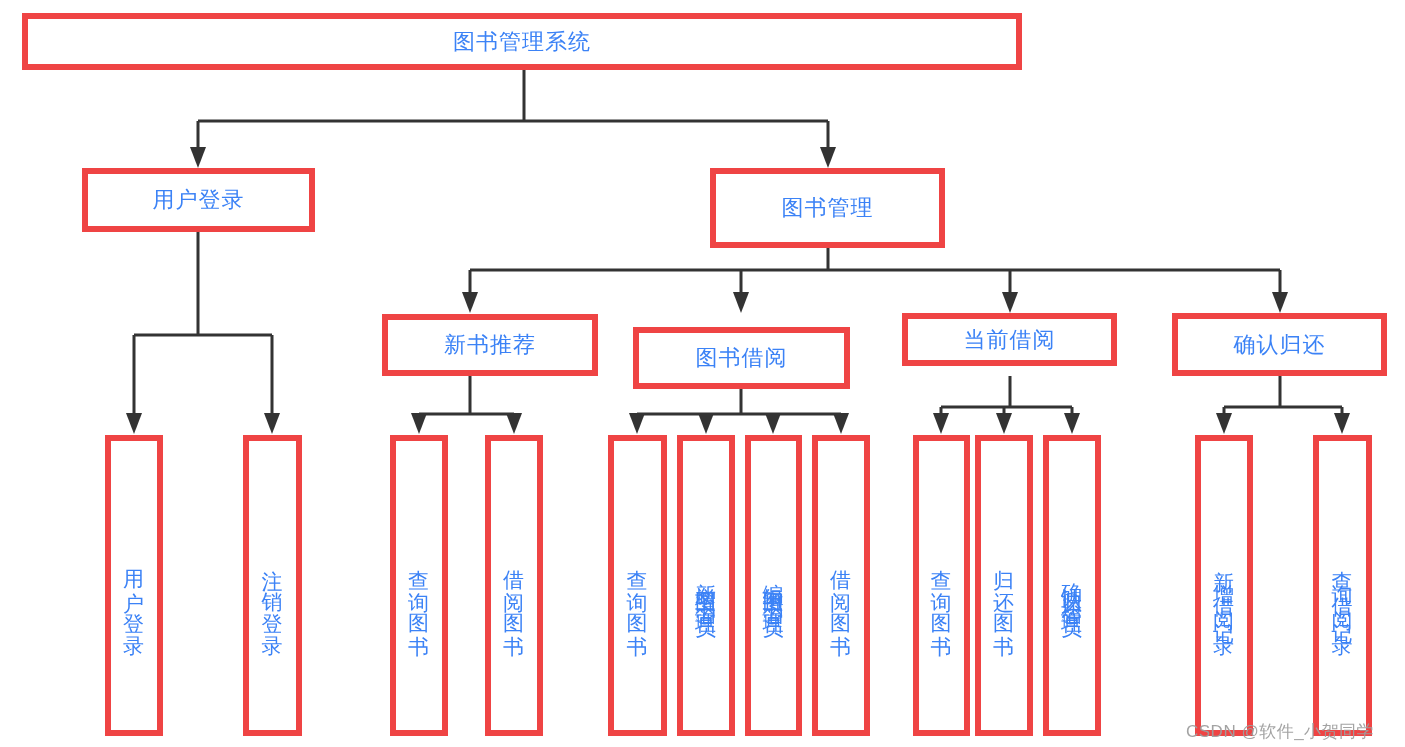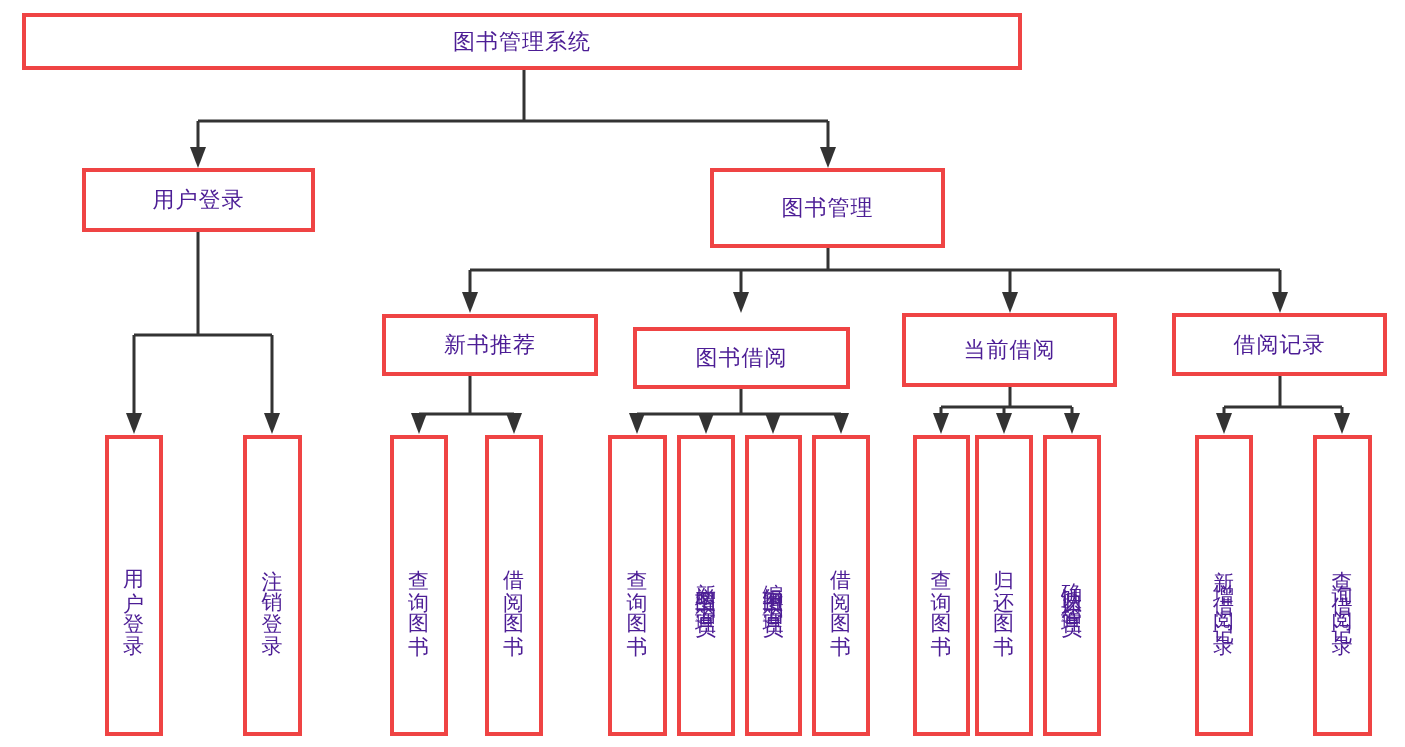--- a/index.html
+++ b/index.html
@@ -12,26 +12,26 @@
     overflow: hidden;
   }
   #wires {
     position: absolute;
     left: 0; top: 0;
     pointer-events: none;
   }
   .node {
     position: absolute;
     box-sizing: border-box;
-    border: 4px solid #ef4444;
+    border: 6px solid #ef4444;
     background: #ffffff;
     display: flex;
     align-items: center;
     justify-content: center;
-    color: #4c1d95;
+    color: #3b82f6;
     z-index: 2;
   }
   .h-label {
     font-size: 22px;
     letter-spacing: 1px;
     white-space: nowrap;
   }
   .leaf .v-label {
     writing-mode: vertical-rl;
     text-orientation: mixed;
@@ -51,21 +51,21 @@
     letter-spacing: 0.5px;
     white-space: nowrap;
     z-index: 5;
   }
   
   #n-root            { left: 22px;   top: 13px;  width: 1000px; height: 57px; }
   #n-user-login      { left: 82px;   top: 168px; width: 233px;  height: 64px; }
   #n-book-mgmt       { left: 710px;  top: 168px; width: 235px;  height: 80px; }
   #n-new-book        { left: 382px;  top: 314px; width: 216px;  height: 62px; }
   #n-book-borrow     { left: 633px;  top: 314px; width: 217px;  height: 62px; margin-top: 13px; }
-  #n-current-borrow  { left: 902px;  top: 313px; width: 215px;  height: 74px; text-align: center; }
+  #n-current-borrow  { left: 902px;  top: 313px; width: 215px;  height: 53px; text-align: center; }
   #n-borrow-record   { left: 1172px; top: 313px; width: 215px;  height: 63px; }
   .leaf { top: 435px; height: 301px; }
   #l-a1 { left: 105px;  width: 58px; }
   #l-a2 { left: 243px;  width: 59px; }
   #l-b1 { left: 390px;  width: 58px; }
   #l-b2 { left: 485px;  width: 58px; }
   #l-c1 { left: 608px;  width: 59px; }
   #l-c2 { left: 677px;  width: 58px; }
   #l-c3 { left: 745px;  width: 57px; }
   #l-c4 { left: 812px;  width: 58px; }
@@ -141,21 +141,21 @@
   <div class="node" id="n-new-book">
     <span class="h-label">新书推荐</span>
   </div>
   <div class="node" id="n-book-borrow">
     <span class="h-label">图书借阅</span>
   </div>
   <div class="node" id="n-current-borrow">
     <span class="h-label">当前借阅</span>
   </div>
   <div class="node" id="n-borrow-record">
-    <span class="h-label">借阅记录</span>
+    <span class="h-label">确认归还</span>
   </div>
 
   <div class="node leaf" id="l-a1">
     <span class="v-label gap-lg">用户登录</span>
   </div>
   <div class="node leaf" id="l-a2">
     <span class="v-label gap-lg">注销登录</span>
   </div>
 
   <div class="node leaf" id="l-b1">
@@ -188,14 +188,15 @@
     <span class="v-label gap-sm">确认归还（管理员）</span>
   </div>
 
   <div class="node leaf" id="l-e1">
     <span class="v-label gap-md">新增借阅记录</span>
   </div>
   <div class="node leaf" id="l-e2">
     <span class="v-label gap-md">查询借阅记录</span>
   </div>
 
+  <div id="watermark">CSDN @软件_小贺同学</div>
 
 </div>
 
 </body></html>

